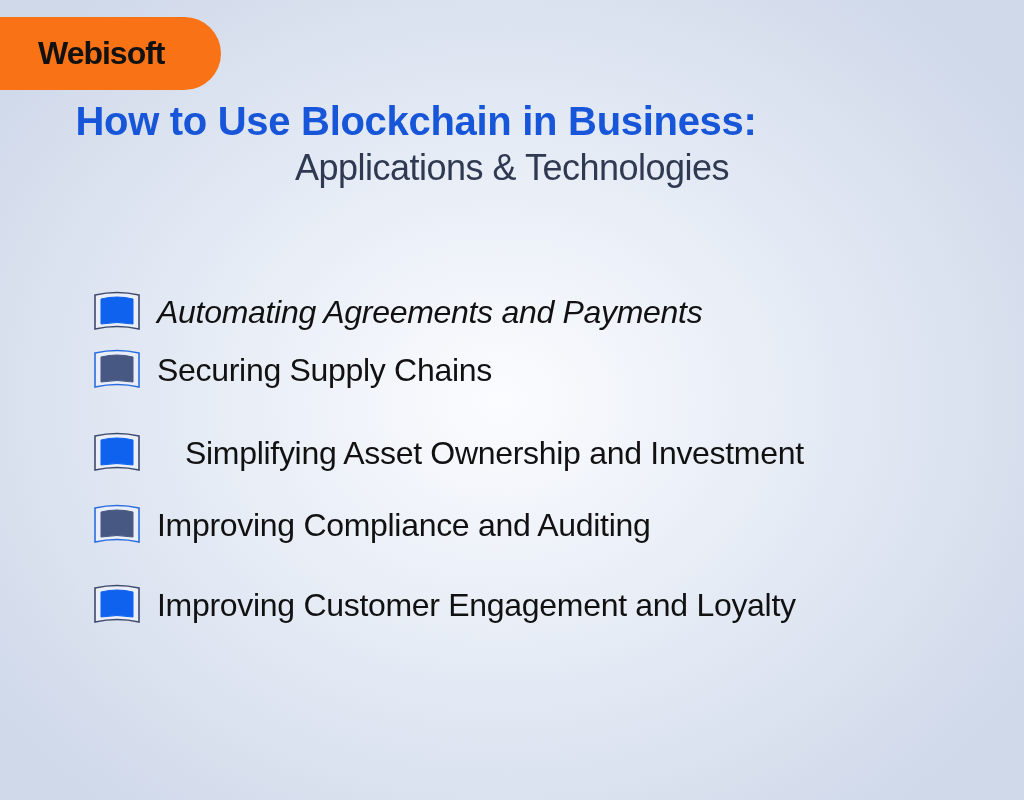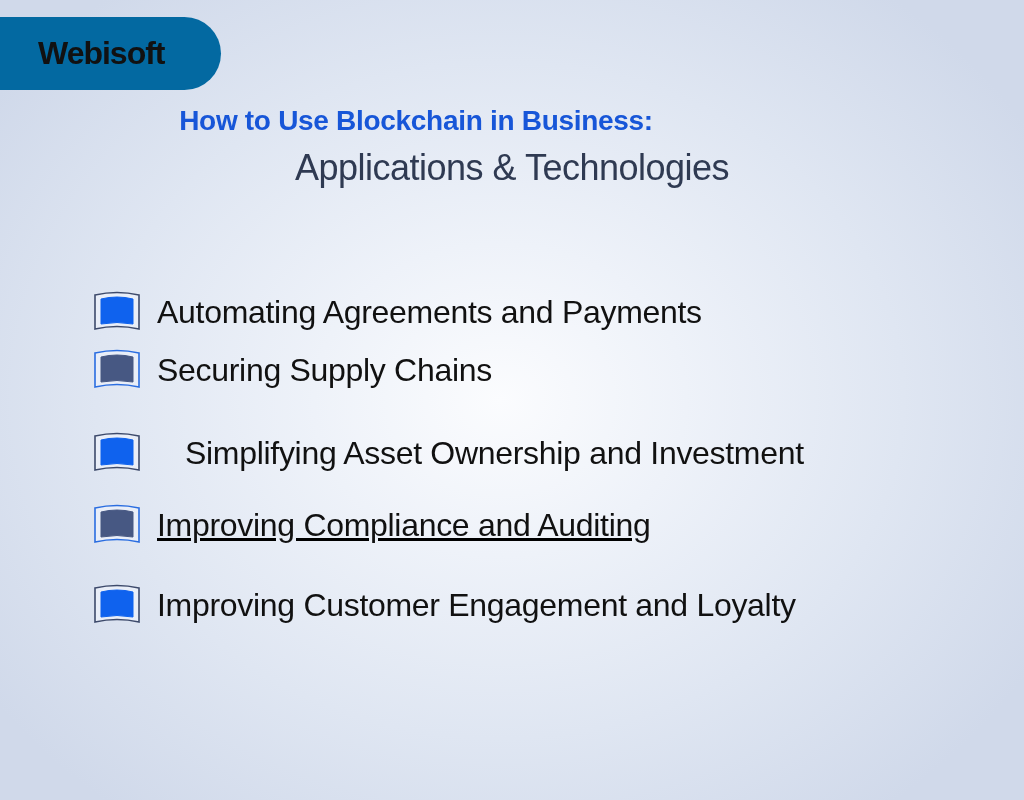--- a/index.html
+++ b/index.html
@@ -13,42 +13,42 @@
     position: relative;
     font-family: "Liberation Sans", sans-serif;
     background: radial-gradient(ellipse 620px 520px at 500px 400px, #fbfcfe 0%, #eef2f9 30%, #dfe6f2 65%, #d0d9ea 100%);
   }
   .logo-pill {
     position: absolute;
     left: 0;
     top: 17px;
     width: 221px;
     height: 73px;
-    background: #0369a1;
+    background: #f97316;
     border-radius: 0 37px 37px 0;
   }
   .logo-text {
     position: absolute;
     left: 38px;
     top: 16px;
     font-family: "Liberation Sans", sans-serif;
     font-weight: 700;
     font-size: 32px;
     letter-spacing: -1px;
     color: #111111;
     line-height: 40px;
   }
   .title {
     position: absolute;
     left: 0;
     width: 832px;
     top: 100px;
     text-align: center;
     font-weight: 700;
-    font-size: 28px;
+    font-size: 40px;
     line-height: 42px;
     color: var(--accent);
     letter-spacing: -0.3px;
   }
   .subtitle {
     position: absolute;
     left: 0;
     width: 1024px;
     top: 147px;
     text-align: center;
@@ -89,21 +89,21 @@
 
 <div class="logo-pill">
   <span class="logo-text">Webisoft</span>
 </div>
 
 <h1 class="title" style="margin:0;">How to Use Blockchain in Business:</h1>
 <h2 class="subtitle" style="margin:0;">Applications &amp; Technologies</h2>
 
 <div class="list">
 
-  <div class="item" style="top:290px;">
+  <div class="item" style="top:290px;font-style:italic;">
     <svg class="icon" viewBox="0 0 48 42">
       <path d="M2 4 Q24 -1 46 4 L46 38 Q24 33 2 38 Z" fill="#e9eef8" stroke="#3d4a6b" stroke-width="1.6"></path>
       <path d="M8 8 Q24 4 40 8 L40 33 Q24 30 8 33 Z" fill="#0f62ee" stroke="#0f62ee" stroke-width="1" stroke-linejoin="round"></path>
     </svg>
     <span class="label">Automating Agreements and Payments</span>
   </div>
 
   <div class="item" style="top:348px;">
     <svg class="icon" viewBox="0 0 48 42">
       <path d="M2 4 Q24 -1 46 4 L46 38 Q24 33 2 38 Z" fill="#e9eef8" stroke="#2a6de0" stroke-width="1.6"></path>
@@ -113,21 +113,21 @@
   </div>
 
   <div class="item" style="top:431px;gap:28px;">
     <svg class="icon" viewBox="0 0 48 42">
       <path d="M2 4 Q24 -1 46 4 L46 38 Q24 33 2 38 Z" fill="#e9eef8" stroke="#3d4a6b" stroke-width="1.6"></path>
       <path d="M8 8 Q24 4 40 8 L40 33 Q24 30 8 33 Z" fill="#0f62ee" stroke="#0f62ee" stroke-width="1" stroke-linejoin="round"></path>
     </svg>
     <span class="label">Simplifying Asset Ownership and Investment</span>
   </div>
 
-  <div class="item" style="top:503px;text-decoration:underline;">
+  <div class="item" style="top:503px;">
     <svg class="icon" viewBox="0 0 48 42">
       <path d="M2 4 Q24 -1 46 4 L46 38 Q24 33 2 38 Z" fill="#e9eef8" stroke="#2a6de0" stroke-width="1.6"></path>
       <path d="M8 8 Q24 4 40 8 L40 33 Q24 30 8 33 Z" fill="#475883" stroke="#475883" stroke-width="1" stroke-linejoin="round"></path>
     </svg>
     <span class="label">Improving Compliance and Auditing</span>
   </div>
 
   <div class="item" style="top:583px;">
     <svg class="icon" viewBox="0 0 48 42">
       <path d="M2 4 Q24 -1 46 4 L46 38 Q24 33 2 38 Z" fill="#e9eef8" stroke="#3d4a6b" stroke-width="1.6"></path>

